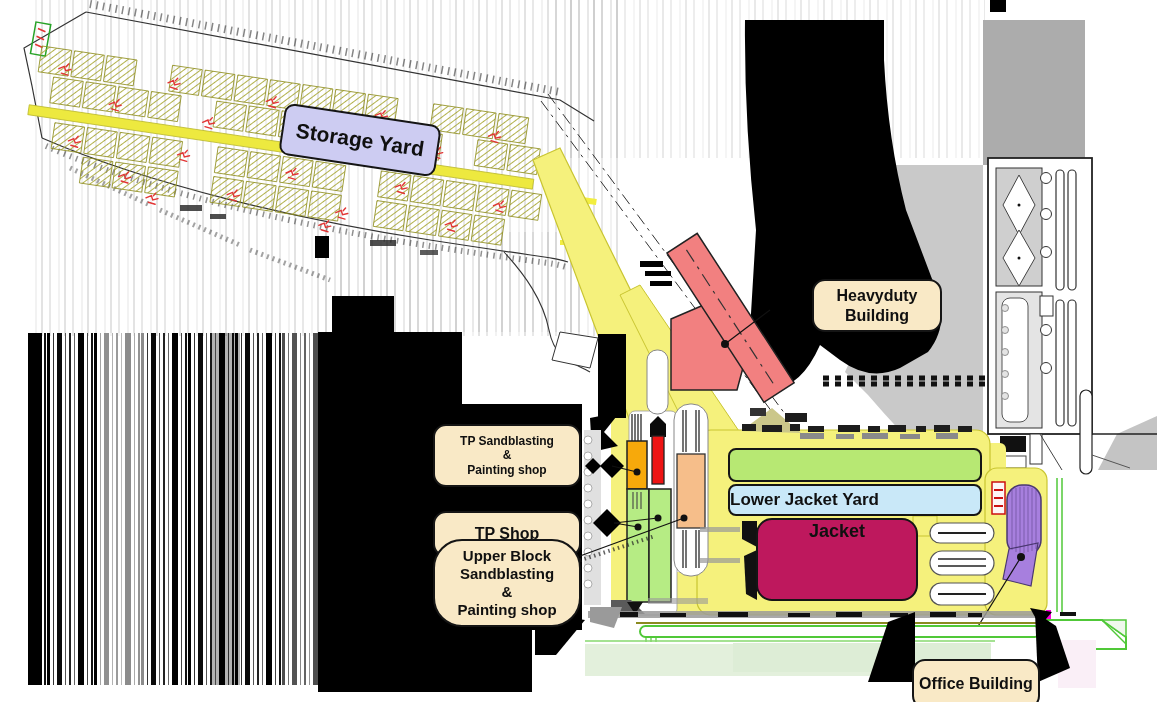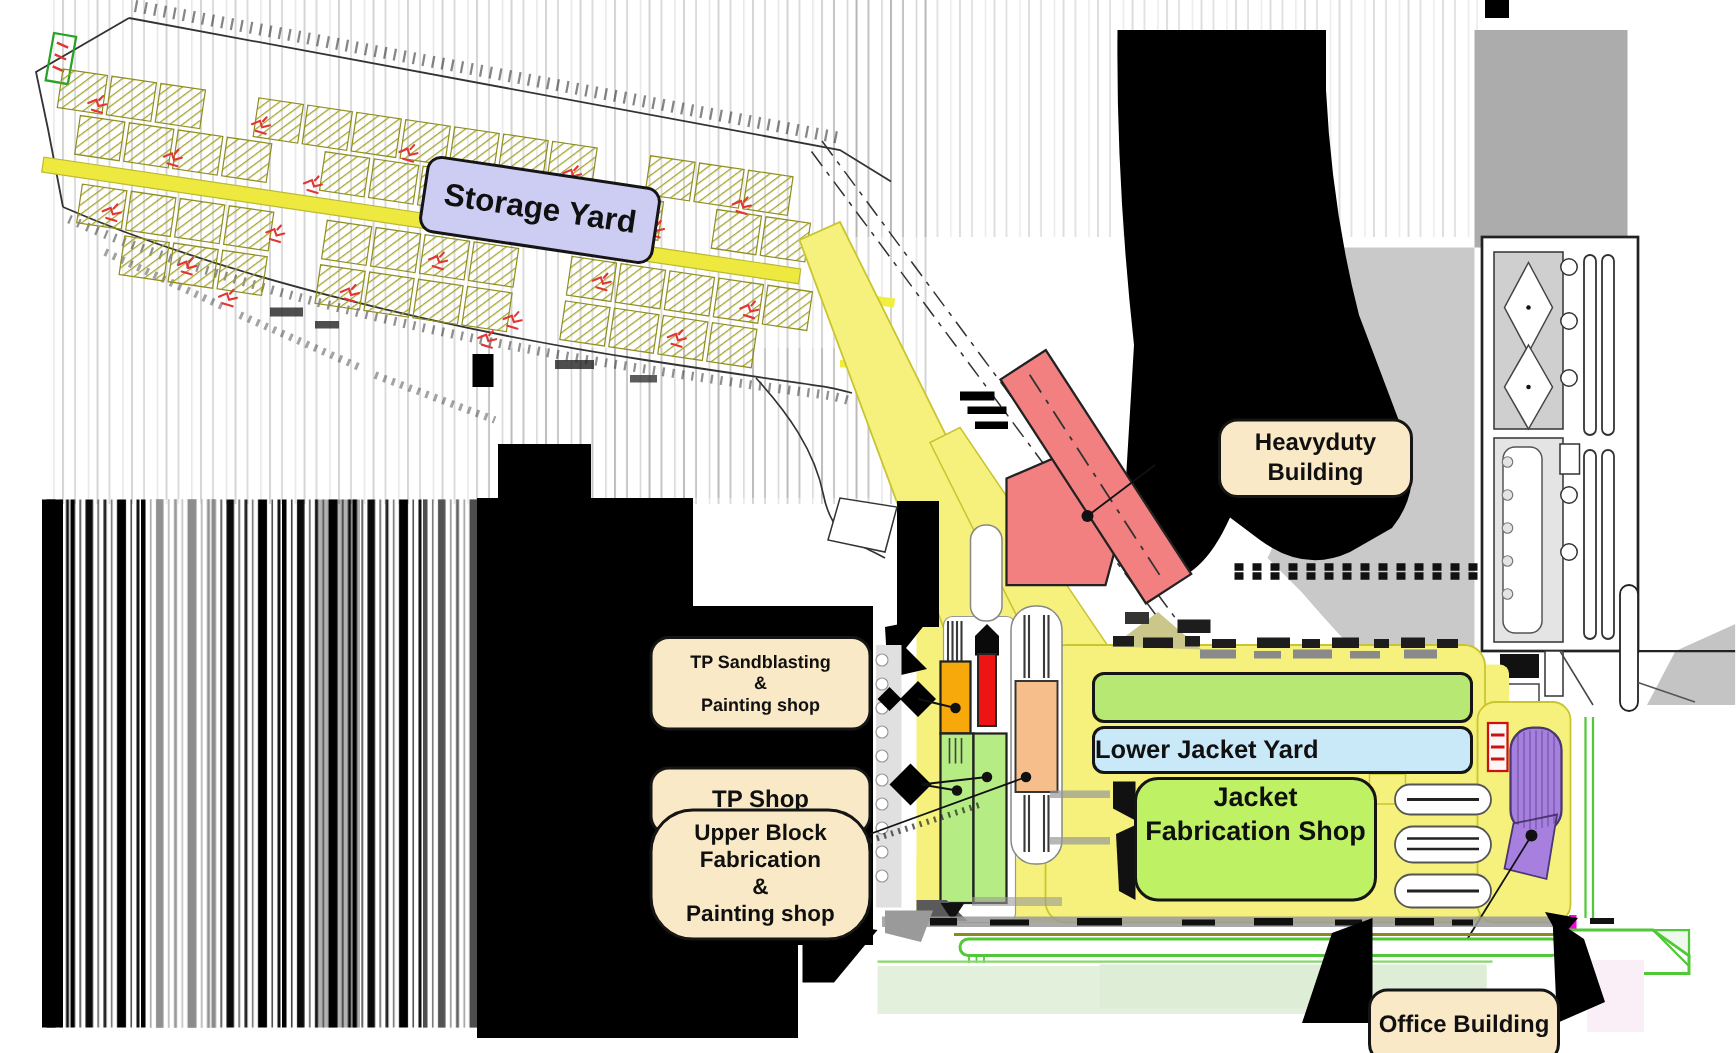--- a/index.html
+++ b/index.html
@@ -14,21 +14,21 @@
        transform:rotate(8.5deg);font-size:21px;}
   .lbl-heavyduty{left:812px;top:279px;width:130px;height:53px;font-size:16px;}
   .lbl-tp-sand{left:433px;top:424px;width:148px;height:63px;font-size:12px;}
   .lbl-tp-shop{left:433px;top:490px;width:148px;height:46px;font-size:16px;margin-top:21px;}
   .lbl-upper-block{left:433px;top:539px;width:148px;height:88px;font-size:15px;border-radius:29px;}
   .lbl-office{left:912px;top:628px;width:128px;height:50px;font-size:16px;margin-top:31px;}
   .area{position:absolute;z-index:8;box-sizing:border-box;display:flex;align-items:center;justify-content:flex-start;
         text-align:center;font-weight:600;color:#101010;}
   .area-green{left:728px;top:448px;width:254px;height:34px;background:#B7E873;border:2.5px solid #151515;border-radius:8px;}
   .area-blue{left:728px;top:484px;width:254px;height:32px;background:#C9E8F8;border:2px solid #151515;border-radius:8px;font-size:17px;}
-  .area-magenta{left:756px;top:518px;width:162px;height:83px;background:#bef264;border:2.5px solid #151515;border-radius:16px;
+  .area-magenta{left:756px;top:518px;width:162px;height:83px;background:#be185d;border:2.5px solid #151515;border-radius:16px;
         font-size:18px;line-height:1.3;flex-direction:column;}
 </style>
 </head>
 <body>
 
 <div class="stage">
 
 <svg width="1157" height="702" viewBox="0 0 1157 702">
   <defs>
     <pattern id="hatch" width="5" height="5" patternUnits="userSpaceOnUse" patternTransform="rotate(45)">
@@ -402,21 +402,20 @@
     <path d="M552,360 L560,332 L598,338 L590,368 Z" fill="#fff" stroke="#333" stroke-width="1"></path>
   </g>
 </svg>
 
 <div class="area area-green"></div>
 <div class="area area-blue">
   <span>Lower Jacket Yard</span>
 </div>
 <div class="area area-magenta">
   <span class="ln">Jacket</span>
-  <span class="ln">Fabrication Shop</span>
 </div>
 
 <div class="lbl lbl-storage">
   <span class="ln">Storage Yard</span>
 </div>
 
 <div class="lbl lbl-heavyduty">
   <span class="ln">Heavyduty</span>
   <span class="ln">Building</span>
 </div>
@@ -426,21 +425,21 @@
   <span class="ln">&amp;</span>
   <span class="ln">Painting shop</span>
 </div>
 
 <div class="lbl lbl-tp-shop">
   <span class="ln">TP Shop</span>
 </div>
 
 <div class="lbl lbl-upper-block">
   <span class="ln">Upper Block</span>
-  <span class="ln">Fabrication</span>
+  <span class="ln">Sandblasting</span>
   <span class="ln">&amp;</span>
   <span class="ln">Painting shop</span>
 </div>
 
 <div class="lbl lbl-office">
   <span class="ln">Office Building</span>
 </div>
 
 </div>
 

